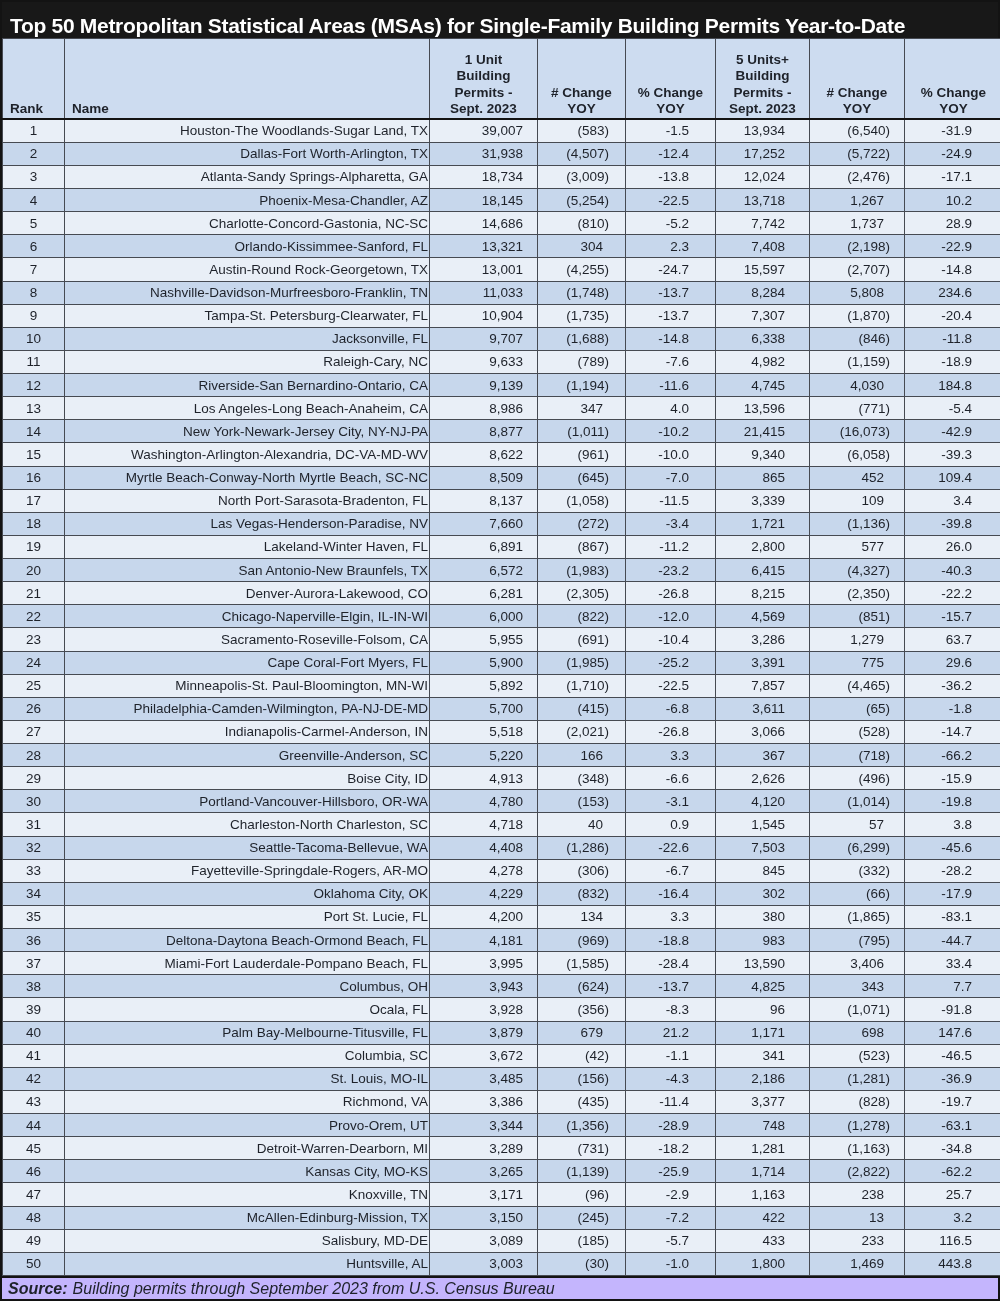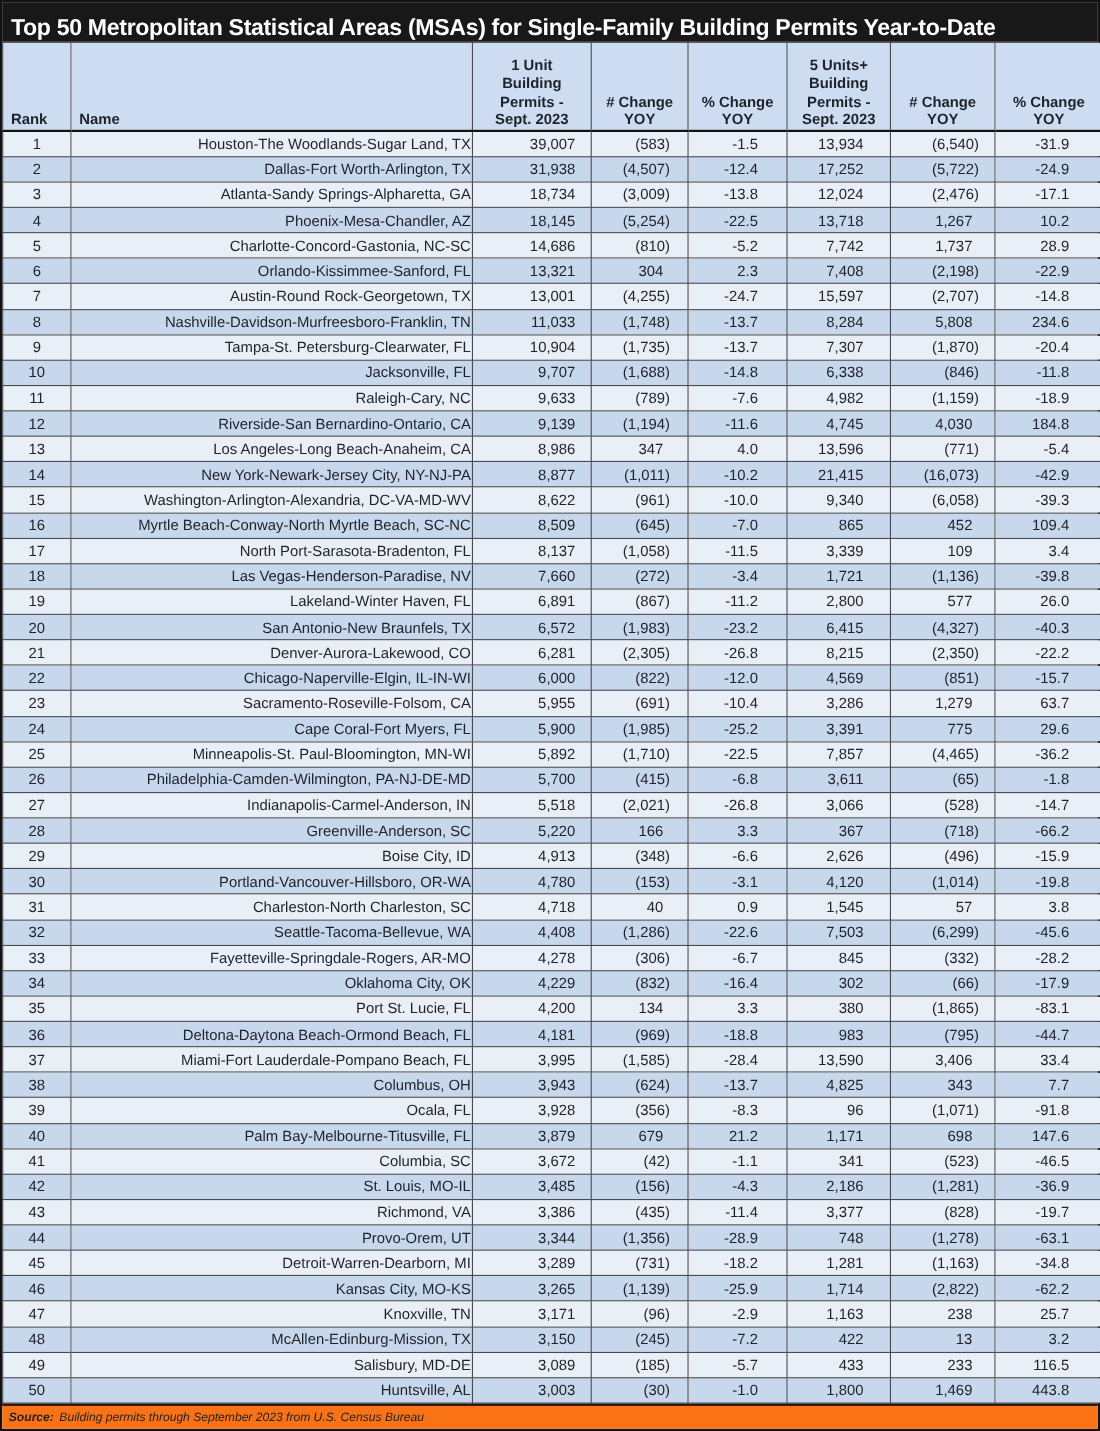--- a/index.html
+++ b/index.html
@@ -52,25 +52,25 @@
   td.num  { text-align: right; }
   td.c3 { padding-right: 8px; }
   td.c4 { padding-right: 16px; }
   td.c5 { padding-right: 20px; }
   td.c6 { padding-right: 18px; }
   td.c7 { padding-right: 14px; }
   td.c8 { padding-right: 24px; }
   .sp { display: inline-block; width: 6px; }
   .source-bar {
     flex: 0 0 23px; height: 23px;
-    background: #f97316;
+    background: #c4b5fd;
     border-top: 2px solid #131313;
     display: flex; align-items: center;
     padding-left: 6px;
-    font-size: 11px; font-style: italic;
+    font-size: 16px; font-style: italic;
   }
   .source-bar .src-label { font-weight: bold; margin-right: 5px; }
 </style>
 </head>
 <body>
 
 <div class="sheet">
 
   <div class="title-bar">
     <span class="title-text">Top 50 Metropolitan Statistical Areas (MSAs) for Single-Family Building Permits Year-to-Date</span>

